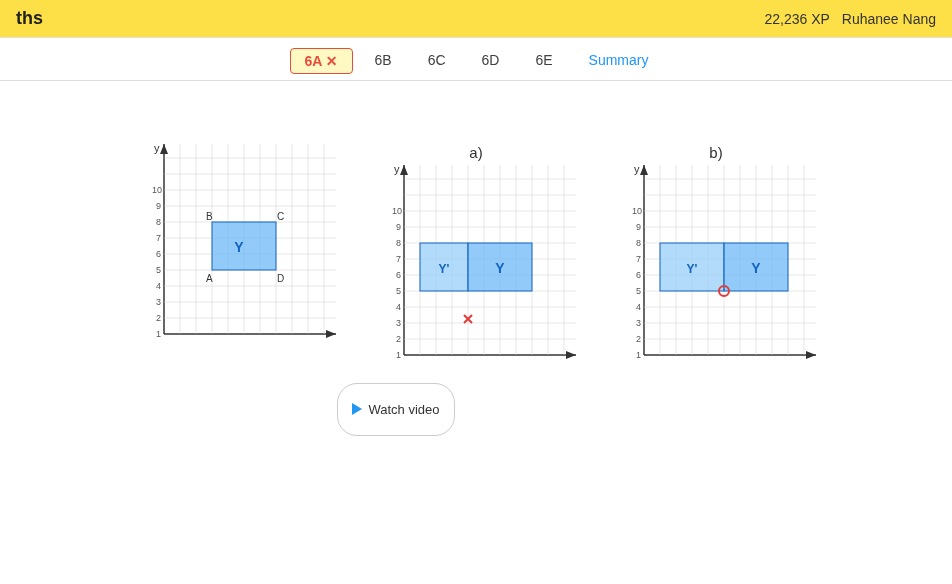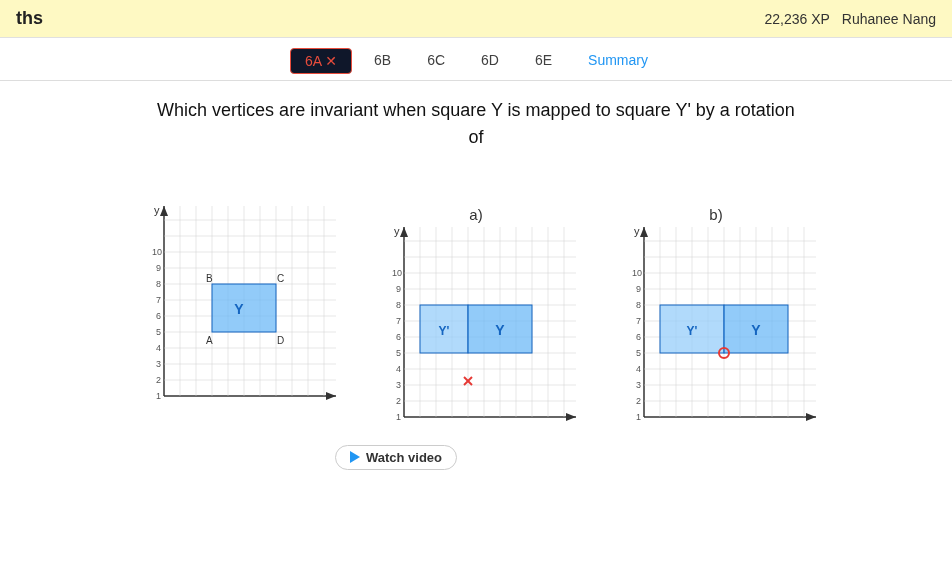--- a/index.html
+++ b/index.html
@@ -10,21 +10,21 @@
       height: 584px;
       overflow: hidden;
       position: relative;
     }
     .top-bar {
       display: flex;
       align-items: center;
       justify-content: space-between;
       padding: 8px 16px;
       border-bottom: 1px solid #e0e0e0;
-      background: #fef9c3;
+      background: #fde047;
     }
     .app-title {
       font-size: 18px;
       font-weight: bold;
       color: #222;
     }
     .user-info {
       font-size: 14px;
       color: #333;
       display: flex;
@@ -42,23 +42,23 @@
       border-bottom: 1px solid #ddd;
     }
     .nav-tab {
       padding: 4px 14px;
       font-size: 14px;
       cursor: pointer;
       color: #404040;
       border-radius: 4px;
     }
     .nav-tab.active {
-      background: #0f172a;
+      background: #fef9c3;
       color: #e74c3c;
-      font-weight: normal;
+      font-weight: bold;
       border: 1.5px solid #e74c3c;
       text-align: right;
     }
     .nav-tab.summary {
       color: #2196F3;
       font-weight: 500;
     }
     .content {
       padding: 16px 30px 10px 30px;
     }
@@ -104,26 +104,25 @@
       position: absolute;
       top: 0; left: 0;
     }
     .watch-video-btn {
       display: flex;
       align-items: center;
       gap: 6px;
       background: #fff;
       border: 1.5px solid #ccc;
       border-radius: 20px;
-      padding: 4px 14px;
+      padding: 18px 14px;
       font-size: 13px;
       color: #333;
       cursor: pointer;
       margin-top: 10px;
-      font-weight: bold;
     }
     .play-icon {
       width: 0;
       height: 0;
       border-top: 6px solid transparent;
       border-bottom: 6px solid transparent;
       border-left: 10px solid #2196F3;
       display: inline-block;
     }
   </style>
@@ -141,24 +140,20 @@
 <div class="nav-tabs">
   <div class="nav-tab active">6A ✕</div>
   <div class="nav-tab">6B</div>
   <div class="nav-tab">6C</div>
   <div class="nav-tab">6D</div>
   <div class="nav-tab">6E</div>
   <div class="nav-tab summary">Summary</div>
 </div>
 
 <div class="content">
-  <div class="question-text">
-    <span>Which vertices are invariant when square Y is mapped to square Y' by a rotation</span><br>
-    <span>of</span>
-  </div>
   <div class="sub-questions">
     <br>
   </div>
 
   <div class="graphs-row">
 
     <div class="graph-container">
       <div class="graph-wrapper">
         <svg width="200" height="210" class="graph-canvas">
 

